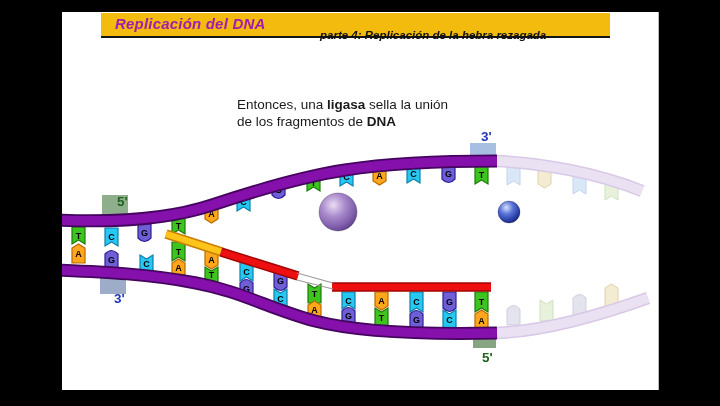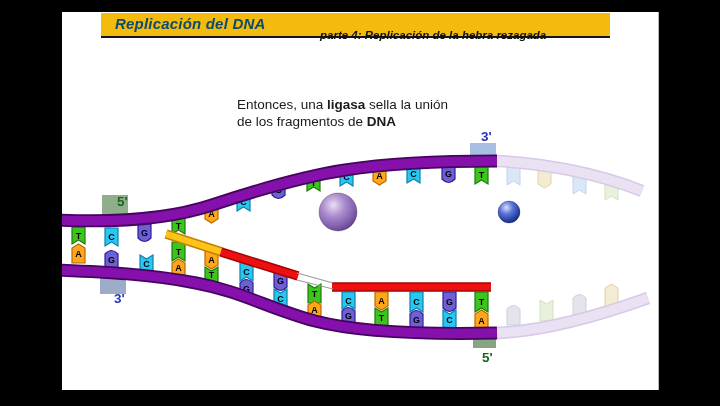--- a/index.html
+++ b/index.html
@@ -3,21 +3,21 @@
 <meta charset="utf-8">
 <style>
   html,body{margin:0;padding:0;background:#000;}
   .stage{position:relative;width:720px;height:406px;background:#000;overflow:hidden;
          font-family:"Liberation Sans",sans-serif;}
   .slide{position:absolute;left:62px;top:12px;width:596px;height:378px;background:#fff;
          border-right:1px solid #b9b9c2;}
   .titlebar{position:absolute;left:101px;top:13px;width:509px;height:23px;background:#F2BB0E;
             border-bottom:2px solid #151515;}
   .titlebar .maintitle{position:absolute;left:14px;top:2px;font-size:15px;font-weight:bold;
-            font-style:italic;color:#0c4a6e;letter-spacing:0.2px;}
+            font-style:italic;color:#a21caf;letter-spacing:0.2px;}
   .titlebar .subtitle{position:absolute;left:219px;top:16px;font-size:11.5px;font-weight:bold;
             font-style:italic;color:#111;}
   .caption{position:absolute;left:237px;top:72px;font-size:13.5px;color:#1a1a1a;line-height:17px;margin-top:24px;}
   .caption b{font-weight:bold;}
   svg.dna{position:absolute;left:0;top:0;}
   svg text{font-family:"Liberation Sans",sans-serif;}
 </style>
 </head>
 <body>
 

